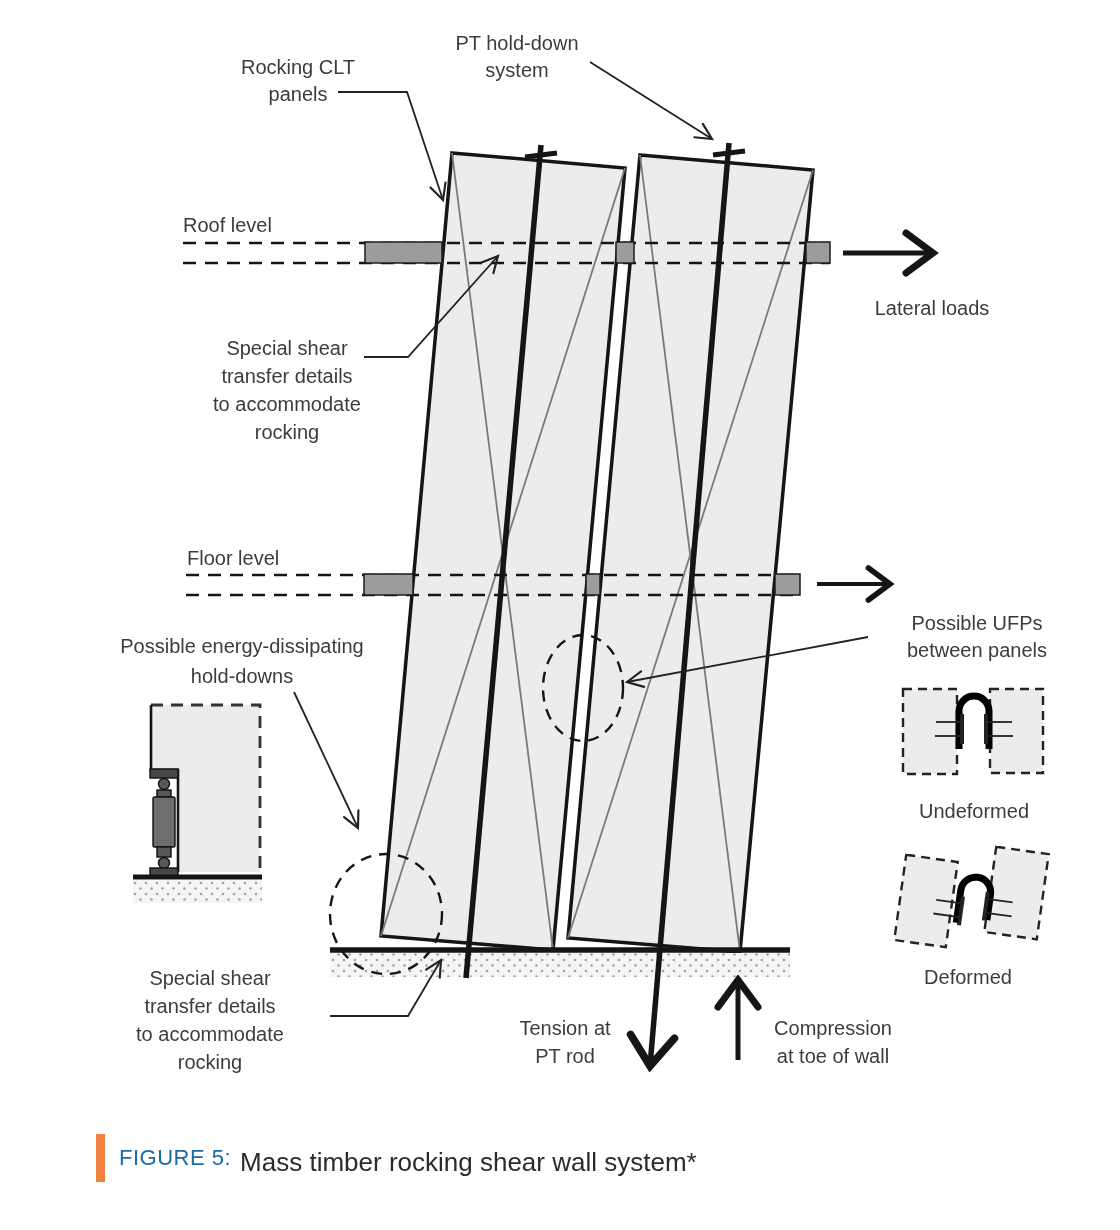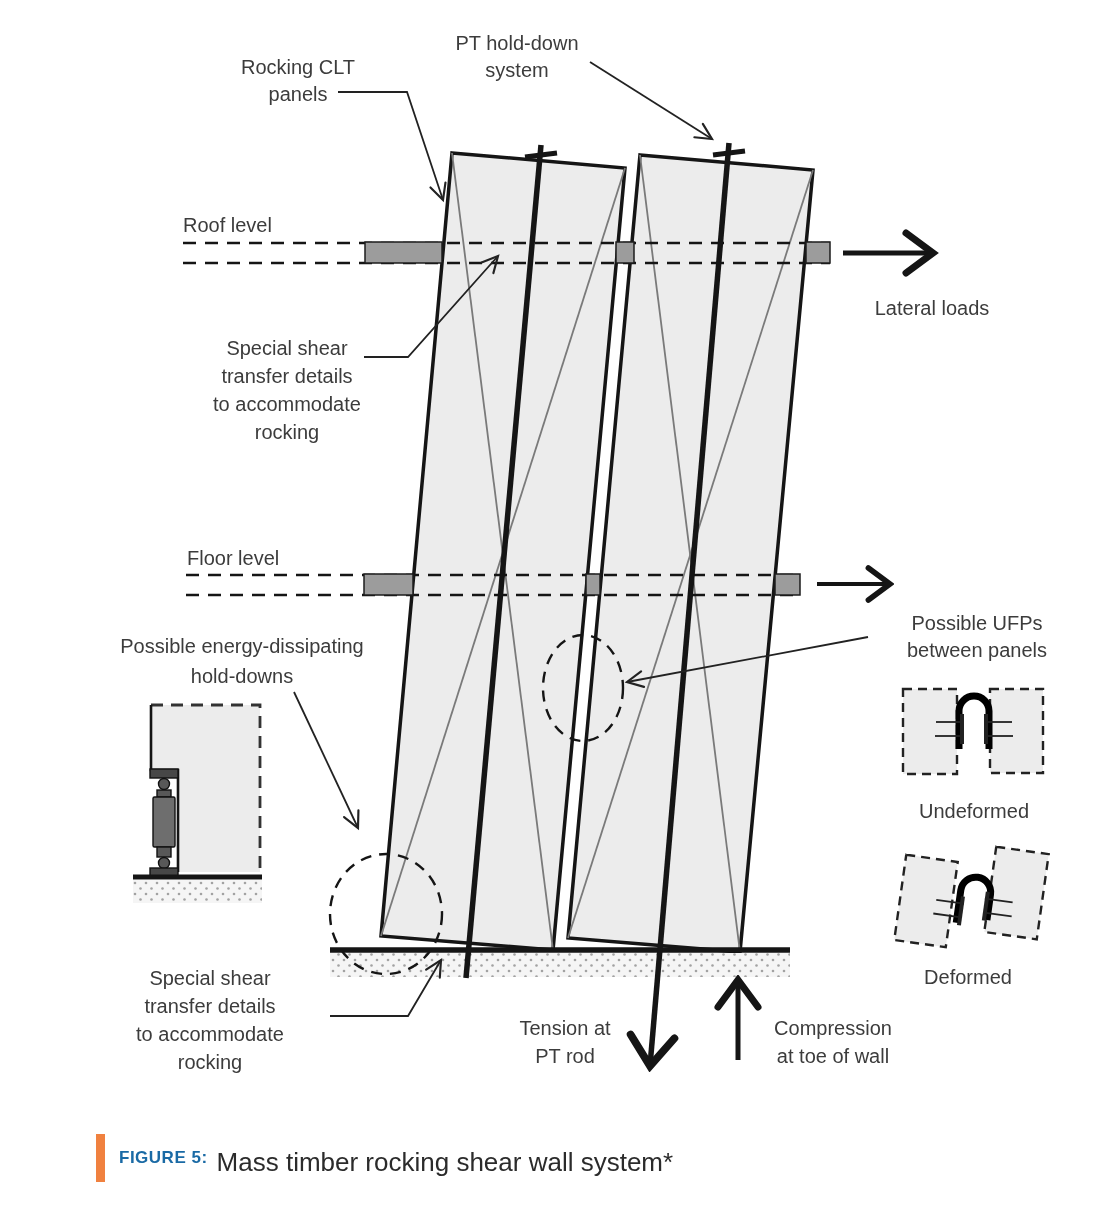--- a/index.html
+++ b/index.html
@@ -1,21 +1,21 @@
 <!DOCTYPE html>
 <html><head>
 <meta charset="utf-8">
 <style>
   html,body{margin:0;padding:0;background:#ffffff;}
   .page{position:relative;width:1120px;height:1230px;background:#fff;overflow:hidden;
         font-family:"Liberation Sans",sans-serif;}
   svg text{font-family:"Liberation Sans",sans-serif;fill:#3c3c3c;font-size:20px;}
   .caption{position:absolute;left:96px;top:1134px;display:flex;align-items:center;}
   .caption-bar{width:9px;height:48px;background:#F0813F;margin-right:14px;}
-  .fig-label{color:#1A6AA5;font-weight:bold;font-size:17px;letter-spacing:.5px;}
+  .fig-label{color:#1A6AA5;font-weight:normal;font-size:22px;letter-spacing:.5px;}
   .fig-title{color:#2b2b2b;font-size:26px;margin-left:9px;margin-top:8px;}
 </style>
 </head>
 <body>
 
 <div class="page">
 <svg width="1120" height="1120" viewBox="0 0 1120 1120">
   <defs>
     <marker id="ah" markerUnits="strokeWidth" markerWidth="7.5" markerHeight="10" refX="6.4" refY="5" orient="auto">
       <path d="M1,1 L6.4,5 L1,9" fill="none" stroke="#151515" stroke-width="1.4" stroke-linecap="round"></path>

